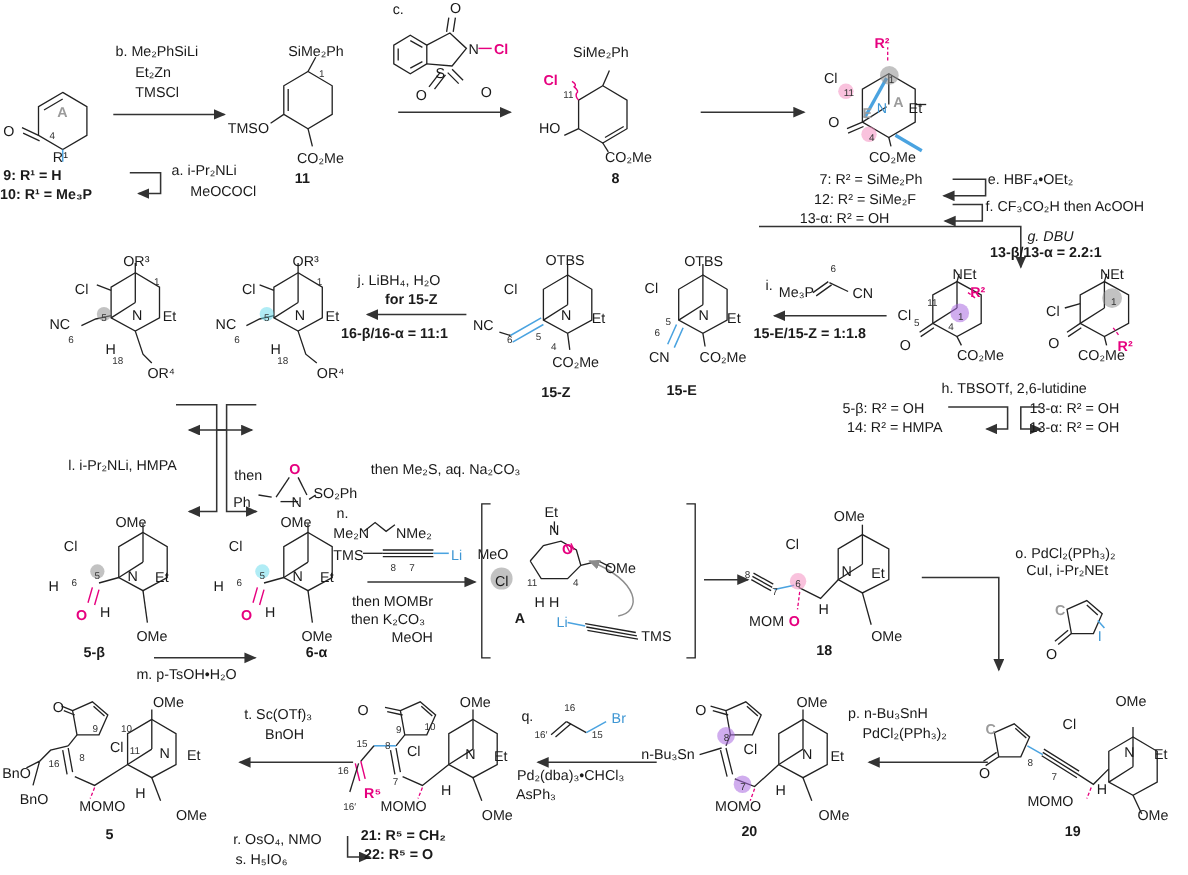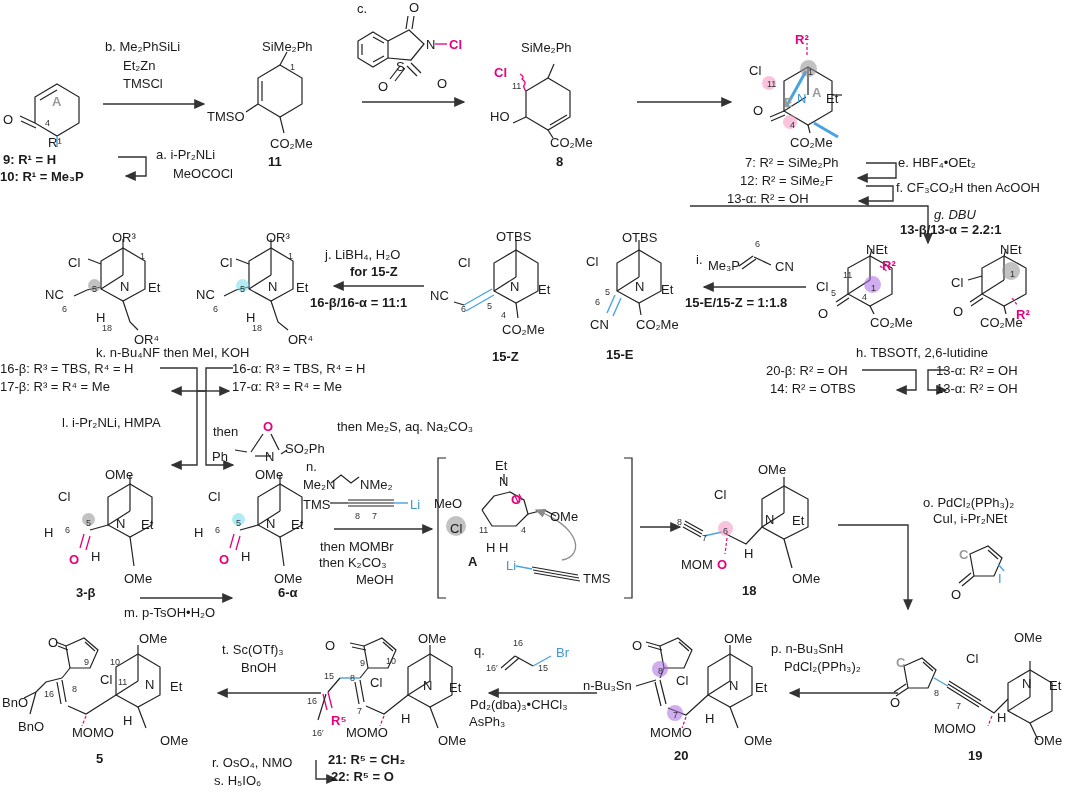--- a/index.html
+++ b/index.html
@@ -212,22 +212,22 @@
       <span class="lb " style="left: 54px; top: 7px;">NEt</span>
       <span class="lb " style="left: 5px; top: 40px;">Cl</span>
       <span class="lb sm" style="left: 64px; top: 34px;">1</span>
       <span class="lb " style="left: 7px; top: 69px;">O</span>
       <span class="lb mb" style="left: 70px; top: 72px;">R²</span>
       <span class="lb " style="left: 34px; top: 80px;">CO₂Me</span>
     </div>
 
   <div class="g" style="left:763px;top:343px;width:317px;height:60px">
       <span class="lb " style="left: 93px; top: 3px;">h. TBSOTf, 2,6-lutidine</span>
-      <span class="lb " style="left: 3px; top: 21px;">20-β: R² = OH</span>
-      <span class="lb " style="left: 7px; top: 39px;">14: R² = OTBS</span>
+      <span class="lb " style="left: 3px; top: 21px;">5-β: R² = OH</span>
+      <span class="lb " style="left: 7px; top: 39px;">14: R² = HMPA</span>
       <span class="lb " style="left: 173px; top: 21px;">13-α: R² = OH</span>
       <span class="lb " style="left: 173px; top: 39px;">13-α: R² = OH</span>
     </div>
 
   <div class="g" style="left:28px;top:226px;width:152px;height:128px">
     <svg width="152" height="128">
       <path class="bond" d="M95,22 L73,35 L73,63 L95,75 L117,63 L117,35 Z"></path>
       <path class="bond" d="M73,63 L95,49 M95,22 L95,49"></path>
       <path class="bond" d="M95,22 L95,13"></path>
       <path class="bond" d="M73,38 L60,33"></path>
@@ -322,27 +322,20 @@
       <path class="bond" d="M56,28 L70,18 M59,31 L73,21"></path>
       <path class="bond" d="M71,19 L88,27"></path>
     </svg>
   <span class="lb " style="left: 13px; top: 15px;">i.</span>
       <span class="lb " style="left: 25px; top: 21px;">Me₃P</span>
       <span class="lb sm" style="left: 72px; top: 2px;">6</span>
       <span class="lb " style="left: 92px; top: 22px;">CN</span>
       <span class="lb bold" style="left: 2px; top: 58px;">15-E/15-Z = 1:1.8</span>
     </div>
 
-  <div class="g" style="left:0px;top:343px;width:342px;height:62px">
-      <span class="lb " style="left: 96px; top: 3px;">k. n-Bu₄NF then MeI, KOH</span>
-      <span class="lb " style="left: 0px; top: 19px;">16-β: R³ = TBS, R⁴ = H</span>
-      <span class="lb " style="left: 0px; top: 37px;">17-β: R³ = R⁴ = Me</span>
-      <span class="lb " style="left: 232px; top: 19px;">16-α: R³ = TBS, R⁴ = H</span>
-      <span class="lb " style="left: 232px; top: 37px;">17-α: R³ = R⁴ = Me</span>
-    </div>
 
   <div class="g" style="left:55px;top:406px;width:465px;height:58px">
     <svg width="465" height="58">
       <path class="bond" d="M196,46 L208,28"></path>
       <path class="bond" d="M216,28 L224,44"></path>
       <path class="bond" d="M200,50 L216,50"></path>
       <path class="bond" d="M192,46 L180,44"></path>
       <path class="bond" d="M226,48 L232,44"></path>
     </svg>
   <span class="lb " style="left: 7px; top: 10px;">l. i-Pr₂NLi, HMPA</span>
@@ -367,21 +360,21 @@
       <span class="lb " style="left: 67px; top: 8px;">OMe</span>
       <span class="lb " style="left: 20px; top: 30px;">Cl</span>
       <span class="lb " style="left: 6px; top: 66px;">H</span>
       <span class="lb sm" style="left: 27px; top: 66px;">6</span>
       <span class="lb mb" style="left: 31px; top: 93px;">O</span>
       <span class="lb sm" style="left: 48px; top: 59px;">5</span>
       <span class="lb " style="left: 53px; top: 90px;">H</span>
       <span class="lb " style="left: 78px; top: 57px;">N</span>
       <span class="lb " style="left: 103px; top: 58px;">Et</span>
       <span class="lb " style="left: 86px; top: 112px;">OMe</span>
-      <span class="lb bold" style="left: 38px; top: 126px;">3-β</span>
+      <span class="lb bold" style="left: 38px; top: 126px;">5-β</span>
     </div>
 
   <div class="g" style="left:188px;top:460px;width:150px;height:145px">
     <svg width="150" height="145">
       <path class="bond" d="M92,24 L70,37 L70,65 L92,77 L114,65 L114,37 Z"></path>
       <path class="bond" d="M70,65 L92,51 M92,24 L92,51"></path>
       <path class="bond" d="M92,24 L92,16"></path>
       <path class="bond" d="M52,70 L70,65"></path>
       <path class="mgb" d="M46,74 L42,88 M52,76 L48,90"></path>
       <path class="bond" d="M92,77 L96,106"></path>

